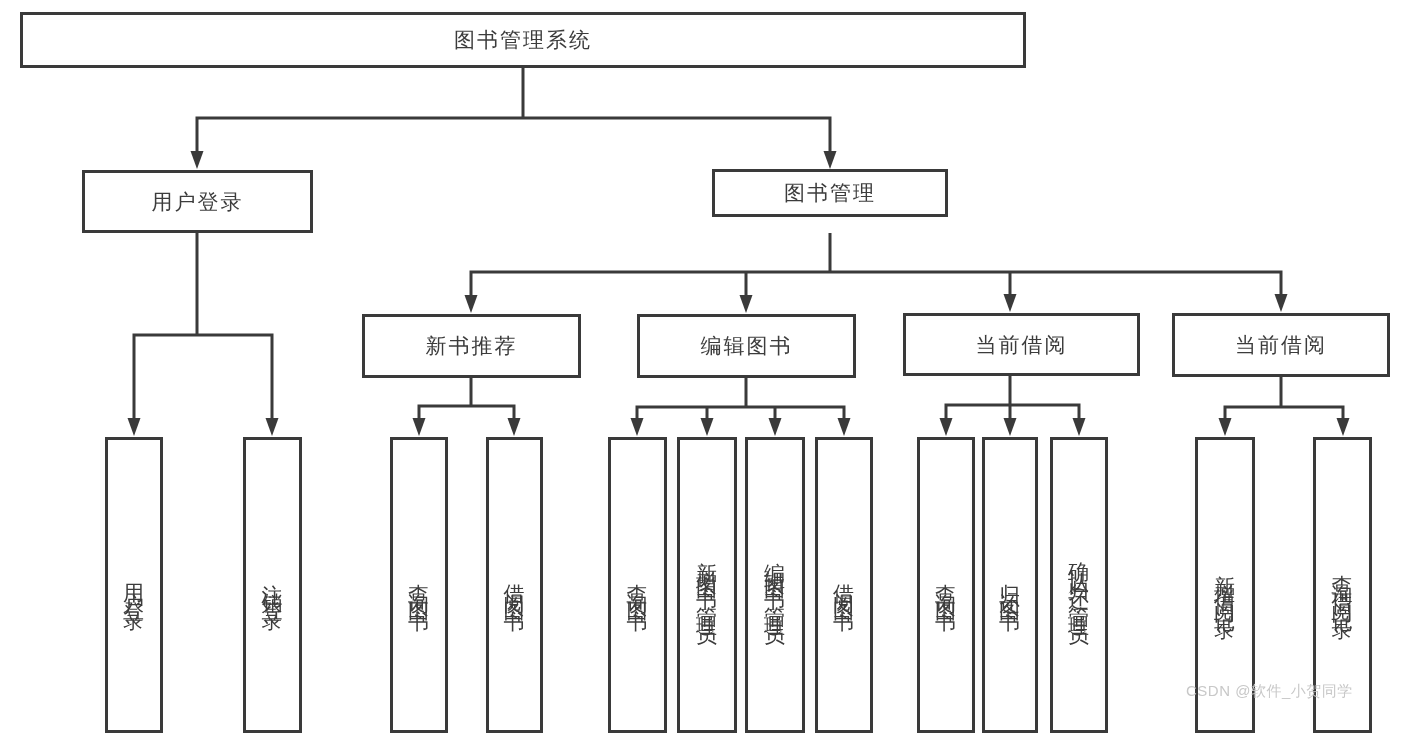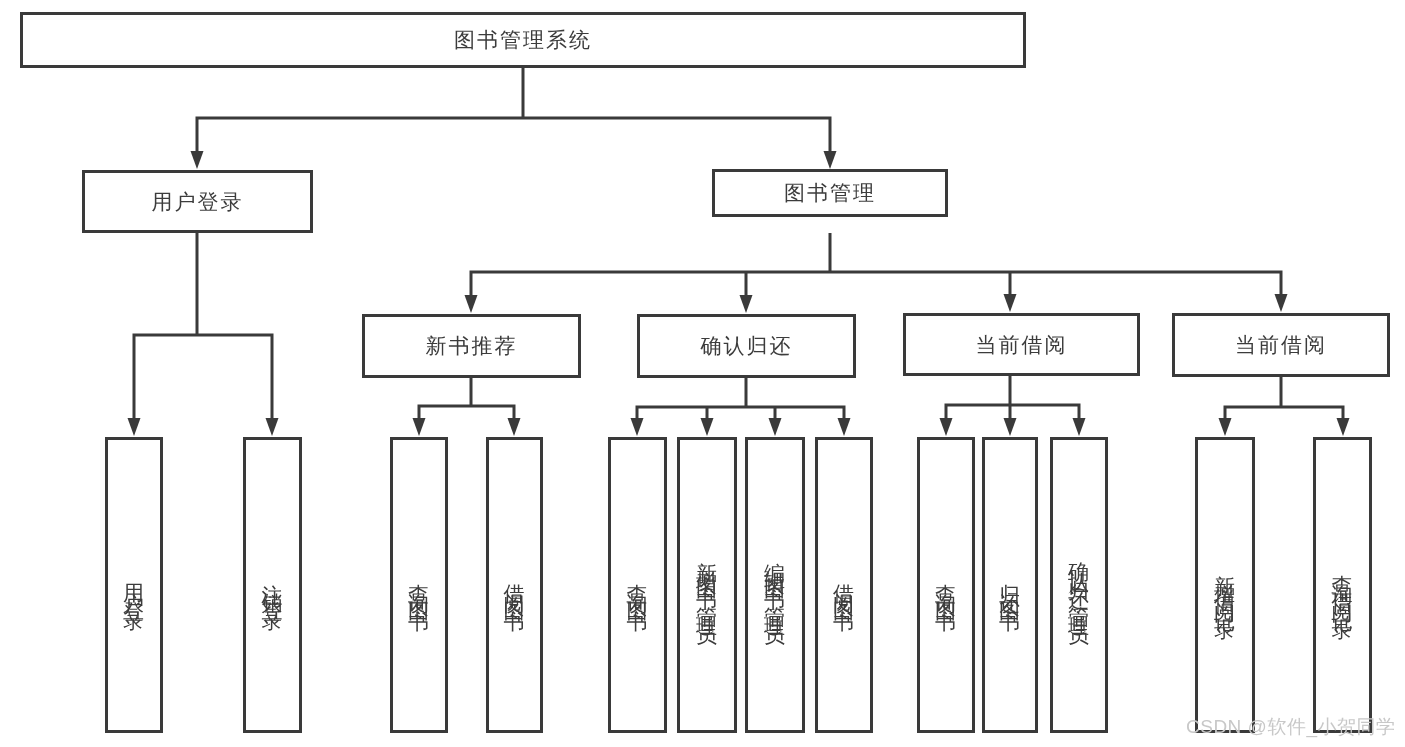--- a/index.html
+++ b/index.html
@@ -27,22 +27,22 @@
     position:absolute;box-sizing:border-box;z-index:2;
     top:437px;height:296px;
     border:3px solid var(--line);background:var(--bg);
     writing-mode:vertical-rl;text-orientation:mixed;
     display:flex;align-items:center;justify-content:center;
     text-align:center;
     font-size:21px;letter-spacing:9px;color:var(--text);
     line-height:1;
   }
   #watermark{
-    position:absolute;left:1186px;top:714px;z-index:5;
-    font-size:19px;letter-spacing:0.5px;color:var(--watermark);
+    position:absolute;left:1186px;top:682px;z-index:5;
+    font-size:15px;letter-spacing:0.5px;color:var(--watermark);
     white-space:nowrap;
   }
 </style>
 </head>
 <body>
 
 <div id="canvas">
 
   <svg id="connectors" width="1405" height="747" viewBox="0 0 1405 747">
 
@@ -79,21 +79,21 @@
     <polygon points="1218.5,418 1231.5,418 1225,436"></polygon>
     <polygon points="1336.5,418 1349.5,418 1343,436"></polygon>
   </svg>
 
   <div class="hnode" style="left:20px;top:12px;width:1006px;height:56px">图书管理系统</div>
 
   <div class="hnode" style="left:82px;top:170px;width:231px;height:63px">用户登录</div>
   <div class="hnode" style="left:712px;top:169px;width:236px;height:48px">图书管理</div>
 
   <div class="hnode" style="left:362px;top:314px;width:219px;height:64px">新书推荐</div>
-  <div class="hnode" style="left:637px;top:314px;width:219px;height:64px">确认归还</div>
+  <div class="hnode" style="left:637px;top:314px;width:219px;height:64px">编辑图书</div>
   <div class="hnode" style="left:903px;top:313px;width:237px;height:63px">当前借阅</div>
   <div class="hnode" style="left:1172px;top:313px;width:218px;height:64px">当前借阅</div>
 
   <div class="vnode" style="left:105px;width:58px">用户登录</div>
   <div class="vnode" style="left:243px;width:59px">注销登录</div>
 
   <div class="vnode" style="left:390px;width:58px">查询图书</div>
   <div class="vnode" style="left:486px;width:57px">借阅图书</div>
 
   <div class="vnode" style="left:608px;width:59px">查询图书</div>

